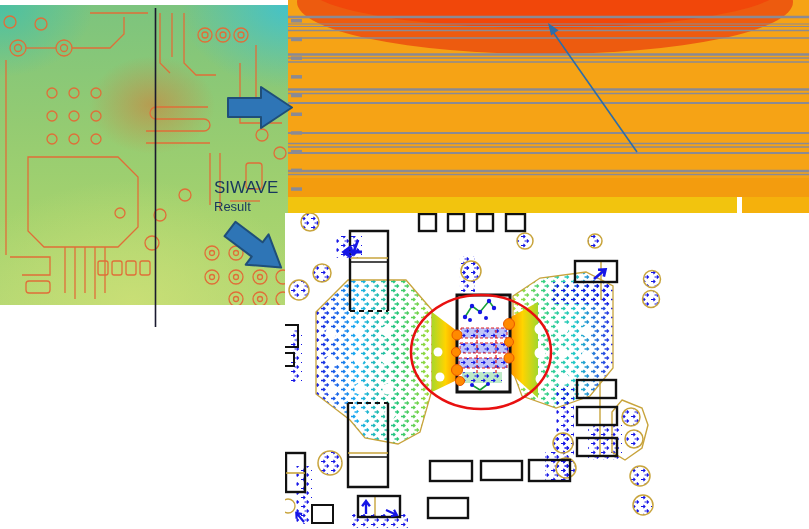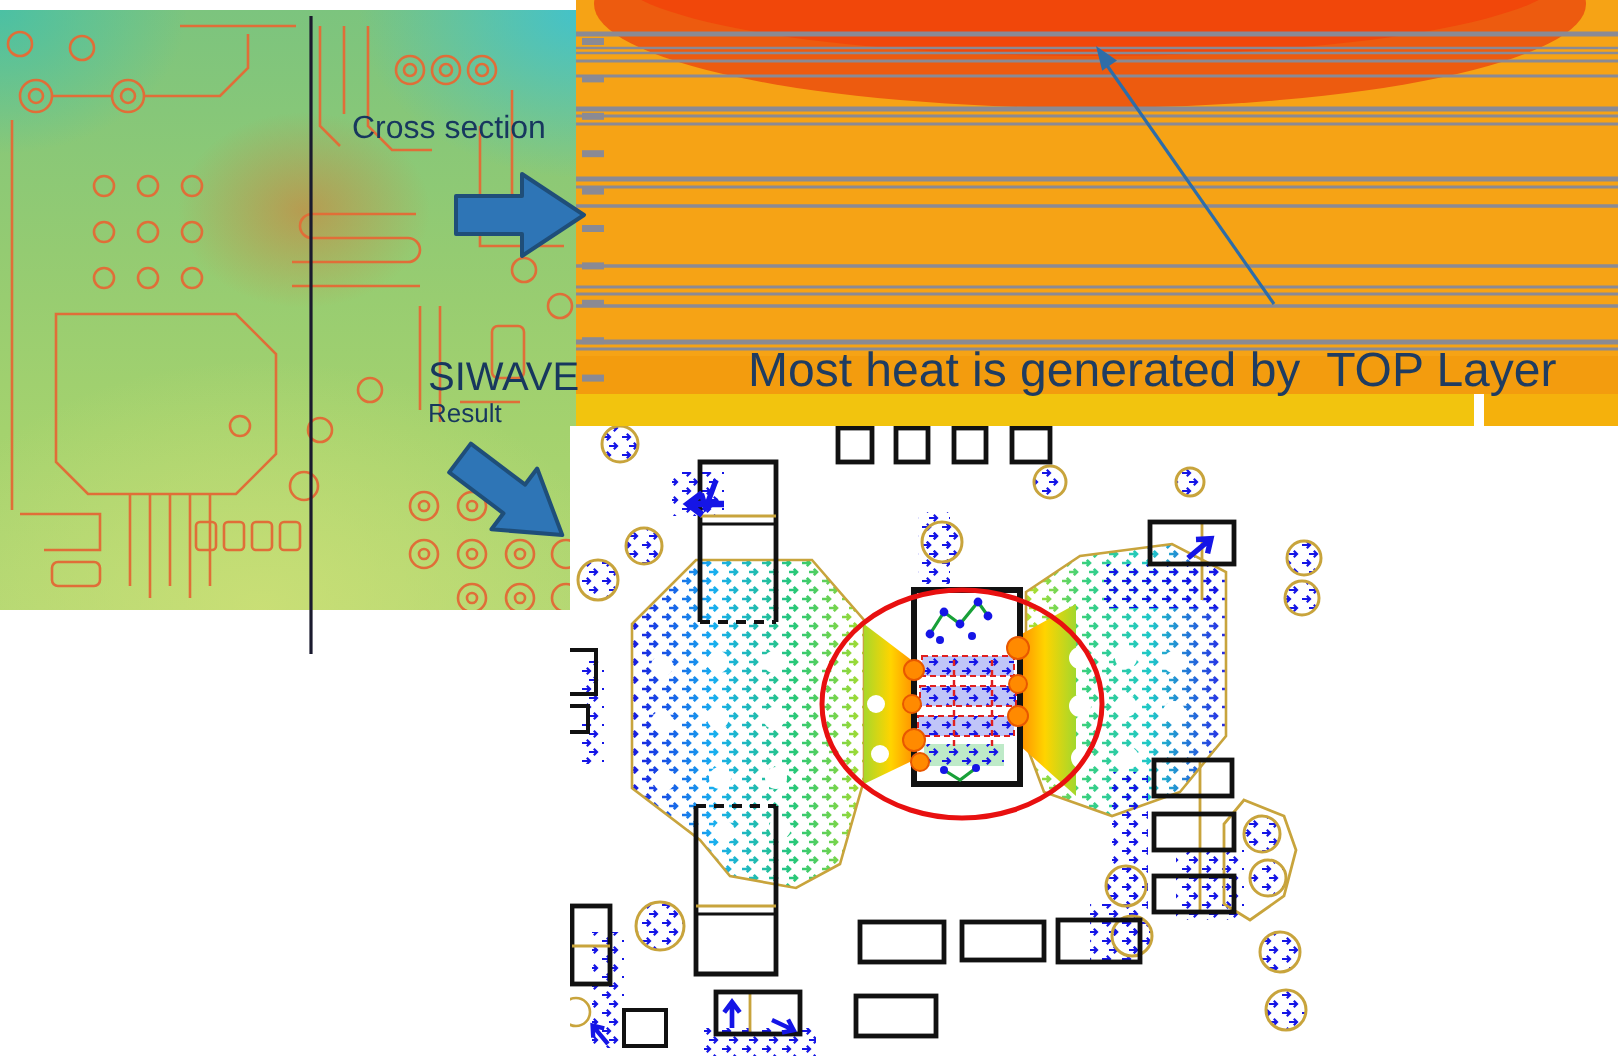--- a/index.html
+++ b/index.html
@@ -15,21 +15,21 @@
       radial-gradient(160px 120px at 100% 0px, rgba(64,194,206,.95), rgba(64,194,206,0) 70%),
       radial-gradient(230px 160px at 45% 100%, rgba(205,224,118,.85), rgba(205,224,118,0) 78%),
       linear-gradient(180deg,#7cc47e 0%,#94cb72 40%,#a4d26e 70%,#b2d773 100%);
   }
   #pcb-svg{left:0;top:5px;}
   #cross-panel{left:288px;top:0;width:521px;height:213px;}
   #vector-panel{left:285px;top:213px;width:524px;height:316px;background:#fff;}
   #overlay-svg{left:0;top:0;pointer-events:none;}
   .lbl{position:absolute;color:#17375E;line-height:1.15;white-space:pre;}
   #cross-section-label{left:176px;top:56px;font-size:16px;}
-  #siwave-label-1{left:214px;top:178px;font-size:20px;text-align:center;}
+  #siwave-label-1{left:214px;top:178px;font-size:17px;text-align:center;}
   #siwave-label-2{left:214px;top:200px;font-size:13px;}
   #heat-annotation-label{left:374px;top:172px;font-size:24px;color:#1F3C61;}
 </style>
 </head>
 <body>
 
 <div id="stage">
 
   <div id="pcb-bg" class="abs"></div>
   <svg id="pcb-svg" class="abs" width="291" height="300" viewBox="0 0 291 300">
@@ -363,18 +363,16 @@
   <svg id="overlay-svg" class="abs" width="809" height="529" viewBox="0 0 809 529">
     <line x1="155.5" y1="8" x2="155.5" y2="327" stroke="#1A1A2E" stroke-width="1.6"></line>
     <polygon points="228,98 261,98 261,87 292,107.5 261,128 261,117 228,117" fill="#2E75B6" stroke="#1F4E79" stroke-width="2" stroke-linejoin="round"></polygon>
     <polygon points="0,-9 34,-9 34,-19 64,0 34,19 34,9 0,9" transform="translate(230,229) rotate(37)" fill="#2E75B6" stroke="#1F4E79" stroke-width="2" stroke-linejoin="round"></polygon>
     <g>
       <line x1="637" y1="152" x2="553" y2="32" stroke="#2E6DA8" stroke-width="1.6"></line>
       <polygon points="548,23 558.5,30.2 551.1,35.4" fill="#2E6DA8"></polygon>
     </g>
   </svg>
 
-  <div class="lbl" id="cross-section-label">Cross section</div>
   <div class="lbl" id="siwave-label-1">SIWAVE</div>
   <div class="lbl" id="siwave-label-2">Result</div>
-  <div class="lbl" id="heat-annotation-label">Most heat is generated by  TOP Layer</div>
 
 </div>
 
 </body></html>

